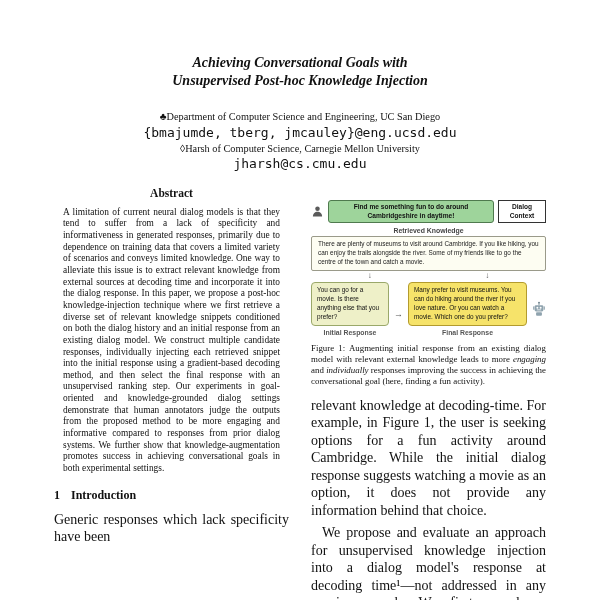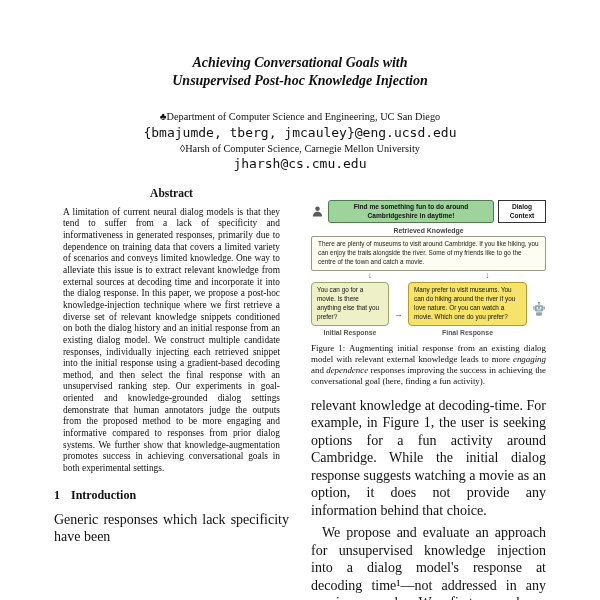--- a/index.html
+++ b/index.html
@@ -144,21 +144,21 @@
               <circle cx="9.2" cy="11" r="1.7" fill="#ffffff"></circle>
               <circle cx="14.8" cy="11" r="1.7" fill="#ffffff"></circle>
               <rect x="8" y="14" width="8" height="1.4" rx="0.7" fill="#ffffff"></rect>
               <rect x="7" y="18.5" width="10" height="6" rx="1.5" fill="#8fa3ae"></rect>
               <rect x="2" y="8.5" width="2" height="6" rx="1" fill="#8fa3ae"></rect>
               <rect x="20" y="8.5" width="2" height="6" rx="1" fill="#8fa3ae"></rect>
             </svg>
           </span>
         </div>
 
-        <p class="fig-caption"><span>Figure 1: Augmenting initial response from an existing dialog model with relevant external knowledge leads to more </span><i>engaging</i><span> and </span><i>dependence</i><span> responses improving the success in achieving the conversational goal (here, finding a fun activity).</span></p>
+        <p class="fig-caption"><span>Figure 1: Augmenting initial response from an existing dialog model with relevant external knowledge leads to more </span><i>engaging</i><span> and </span><i>individually</i><span> responses improving the success in achieving the conversational goal (here, finding a fun activity).</span></p>
       </div>
 
       <p class="body-text">relevant knowledge at decoding-time. For example, in Figure 1, the user is seeking options for a fun activity around Cambridge. While the initial dialog response suggests watching a movie as an option, it does not provide any information behind that choice.</p>
       <p class="body-text indent">We propose and evaluate an approach for unsupervised knowledge injection into a dialog model's response at decoding time¹—not addressed in any previous work. We first sample a response from the model (trained on dialog data) conditioned on the dialog context. Next, we utilize the dialog context and the sampled response to query external knowledge sources. Finally, the retrieved knowledge is used to construct a more informative and engaging response (Figure 1). A major advantage of such</p>
 
     </div>
   </div>
 </div>
 
 </body></html>

